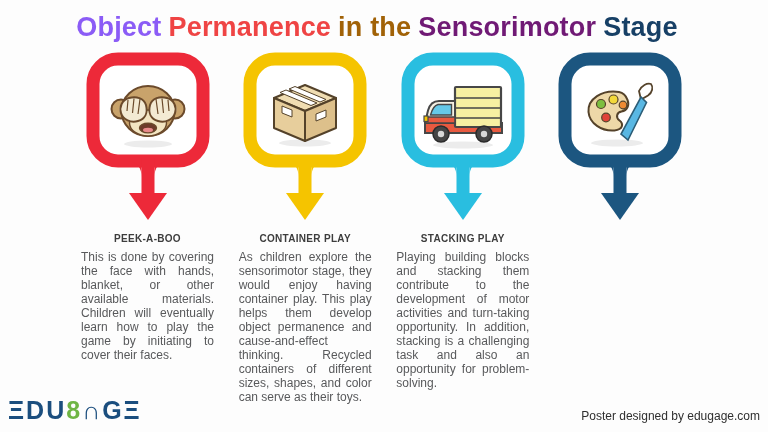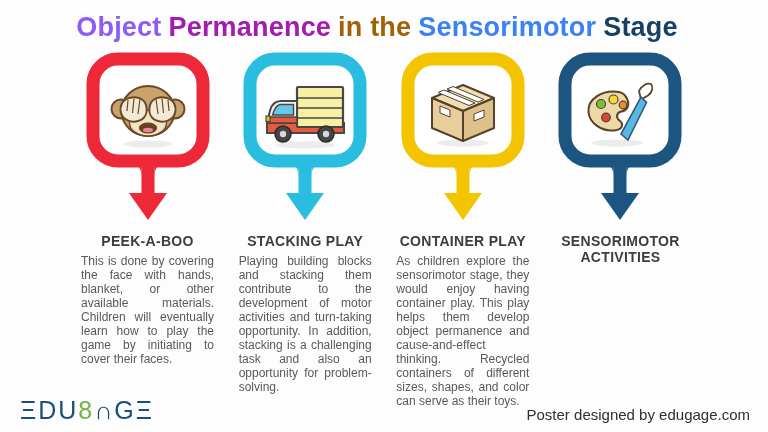--- a/index.html
+++ b/index.html
@@ -13,73 +13,73 @@
   .title {
     text-align:center;
     padding-top:12px;
     font-size:27px;
     font-weight:bold;
     letter-spacing:0.2px;
     white-space:nowrap;
   }
   .title span { margin-right:7px; }
   .title span:last-child { margin-right:14px; }
-  .w0{color:#8b5cf6;} .w1{color:#a21caf;} .w2{color:#a16207;}
-  .w3{color:#3b82f6;} .w4{color:#174066;}
+  .w0{color:#8b5cf6;} .w1{color:#ef4444;} .w2{color:#a16207;}
+  .w3{color:#701a75;} .w4{color:#174066;}
 
   .columns {
     margin:8px auto 0 auto;
     width:628px;
     display:flex;
     justify-content:space-between;
   }
   .col { width:155px; text-align:center; }
   .col svg.bubble { display:block; margin:0 auto; }
 
   .c-red    { color:#ED2939; }
   .c-yellow { color:#F5C400; }
   .c-cyan   { color:#29BEE0; }
   .c-navy   { color:#1C5680; }
 
   .frame { fill:#ffffff; stroke:currentColor; stroke-width:13; }
   .tail  { fill:currentColor; }
 
   .col h2 {
     margin-top:10px;
-    font-size:14px;
+    font-size:10px;
     font-weight:bold;
     color:#3D3D3D;
     letter-spacing:0.3px;
     line-height:1.15;
   }
   .col p {
     margin:5px 11px 0 11px;
     font-size:12px;
     line-height:1.17;
     color:#58595B;
     text-align:justify;
   }
 
   .logo {
     position:absolute;
-    left:20px;
+    left:8px;
     bottom:7px;
     font-size:25px;
-    font-weight:normal;
+    font-weight:bold;
     letter-spacing:2px;
     color:#1B4E7E;
     text-align:center;
   }
   .logo .g8 { color:#6FB544; }
 
   .credit {
     position:absolute;
-    right:18px;
+    right:8px;
     bottom:9px;
-    font-size:15px;
+    font-size:12px;
     color:#2F2F2F;
   }
 
   .iline { stroke:#6B4A2B; stroke-width:2; }
   .thin  { stroke-width:1.4; }
 </style>
 </head>
 <body>
 
 <h1 class="title">
@@ -108,20 +108,42 @@
         <path d="M44 47 C37 49 34 56 36 62 C38 69 46 72 53 70 C60 68 63 62 61 54 C59 47 51 45 44 47 Z" fill="#F3EAD3" class="iline"></path>
         <path d="M82 47 C89 49 92 56 90 62 C88 69 80 72 73 70 C66 68 63 62 65 54 C67 47 75 45 82 47 Z" fill="#F3EAD3" class="iline"></path>
         <path d="M43 49 L42 60 M49 47.5 L47.5 62 M55 48 L53 63 M83 49 L84 60 M77 47.5 L78.5 62 M71 48 L73 63" fill="none" stroke="#6B4A2B" stroke-width="1.2"></path>
       </g>
     </svg>
     <h2>PEEK-A-BOO</h2>
     <p>This is done by covering the face with hands, blanket, or other available materials. Children will eventually learn how to play the game by initiating to cover their faces.</p>
   </div>
 
   <div class="col">
+    <svg class="bubble c-yellow" width="126" height="172" viewBox="0 0 126 172">
+      <rect class="frame" x="8" y="8" width="110" height="102" rx="25"></rect>
+      <path class="tail" d="M44,110 Q56.5,112 56.5,126 L56.5,110 Z"></path>
+      <path class="tail" d="M82,110 Q69.5,112 69.5,126 L69.5,110 Z"></path>
+      <rect class="tail" x="56.5" y="107" width="13" height="36"></rect>
+      <polygon class="tail" points="44,142 82,142 63,169"></polygon>
+      <g stroke="#54422A" stroke-width="2" stroke-linejoin="round">
+        <ellipse cx="63" cy="92" rx="26" ry="3.5" fill="#ececec" stroke="none"></ellipse>
+        <polygon points="63,34 94,47 63,60 32,47" fill="#F0DDB2"></polygon>
+        <polygon points="44,39 75,52 69,54.5 38,41.5" fill="#ffffff" stroke-width="1"></polygon>
+        <polygon points="53,35.5 84,48.5 78,51 47,38" fill="#ffffff" stroke-width="1"></polygon>
+        <polygon points="32,47 63,60 63,90 32,77" fill="#E7CE9C"></polygon>
+        <polygon points="94,47 63,60 63,90 94,77" fill="#DDC08B"></polygon>
+        <polygon points="40,55 50,59 50,66 40,62" fill="#ffffff" stroke-width="1"></polygon>
+        <polygon points="74,63 84,59 84,66 74,70" fill="#ffffff" stroke-width="1"></polygon>
+      </g>
+    </svg>
+    <h2>CONTAINER PLAY</h2>
+    <p>As children explore the sensorimotor stage, they would enjoy having container play. This play helps them develop object permanence and cause-and-effect thinking. Recycled containers of different sizes, shapes, and color can serve as their toys.</p>
+  </div>
+
+  <div class="col">
     <svg class="bubble c-cyan" width="126" height="172" viewBox="0 0 126 172">
       <rect class="frame" x="8" y="8" width="110" height="102" rx="25"></rect>
       <path class="tail" d="M44,110 Q56.5,112 56.5,126 L56.5,110 Z"></path>
       <path class="tail" d="M82,110 Q69.5,112 69.5,126 L69.5,110 Z"></path>
       <rect class="tail" x="56.5" y="107" width="13" height="36"></rect>
       <polygon class="tail" points="44,142 82,142 63,169"></polygon>
       <g>
         <ellipse cx="63" cy="94" rx="30" ry="3.5" fill="#ececec"></ellipse>
         <rect x="25" y="72" width="77" height="10" fill="#E85A40" stroke="#474747" stroke-width="2"></rect>
         <rect x="55" y="36" width="46" height="40" fill="#F7F0A2" stroke="#474747" stroke-width="2.2" rx="1"></rect>
@@ -134,59 +156,36 @@
         <circle cx="41" cy="83" r="3.2" fill="#d8d8d8"></circle>
         <circle cx="84" cy="83" r="8" fill="#454545" stroke="#2b2b2b" stroke-width="1.5"></circle>
         <circle cx="84" cy="83" r="3.2" fill="#d8d8d8"></circle>
       </g>
     </svg>
     <h2>STACKING PLAY</h2>
     <p>Playing building blocks and stacking them contribute to the development of motor activities and turn-taking opportunity. In addition, stacking is a challenging task and also an opportunity for problem-solving.</p>
   </div>
 
   <div class="col">
-    <svg class="bubble c-yellow" width="126" height="172" viewBox="0 0 126 172">
-      <rect class="frame" x="8" y="8" width="110" height="102" rx="25"></rect>
-      <path class="tail" d="M44,110 Q56.5,112 56.5,126 L56.5,110 Z"></path>
-      <path class="tail" d="M82,110 Q69.5,112 69.5,126 L69.5,110 Z"></path>
-      <rect class="tail" x="56.5" y="107" width="13" height="36"></rect>
-      <polygon class="tail" points="44,142 82,142 63,169"></polygon>
-      <g stroke="#54422A" stroke-width="2" stroke-linejoin="round">
-        <ellipse cx="63" cy="92" rx="26" ry="3.5" fill="#ececec" stroke="none"></ellipse>
-        <polygon points="63,34 94,47 63,60 32,47" fill="#F0DDB2"></polygon>
-        <polygon points="44,39 75,52 69,54.5 38,41.5" fill="#ffffff" stroke-width="1"></polygon>
-        <polygon points="53,35.5 84,48.5 78,51 47,38" fill="#ffffff" stroke-width="1"></polygon>
-        <polygon points="32,47 63,60 63,90 32,77" fill="#E7CE9C"></polygon>
-        <polygon points="94,47 63,60 63,90 94,77" fill="#DDC08B"></polygon>
-        <polygon points="40,55 50,59 50,66 40,62" fill="#ffffff" stroke-width="1"></polygon>
-        <polygon points="74,63 84,59 84,66 74,70" fill="#ffffff" stroke-width="1"></polygon>
-      </g>
-    </svg>
-    <h2>CONTAINER PLAY</h2>
-    <p>As children explore the sensorimotor stage, they would enjoy having container play. This play helps them develop object permanence and cause-and-effect thinking. Recycled containers of different sizes, shapes, and color can serve as their toys.</p>
-  </div>
-
-  <div class="col">
     <svg class="bubble c-navy" width="126" height="172" viewBox="0 0 126 172">
       <rect class="frame" x="8" y="8" width="110" height="102" rx="25"></rect>
       <path class="tail" d="M44,110 Q56.5,112 56.5,126 L56.5,110 Z"></path>
       <path class="tail" d="M82,110 Q69.5,112 69.5,126 L69.5,110 Z"></path>
       <rect class="tail" x="56.5" y="107" width="13" height="36"></rect>
       <polygon class="tail" points="44,142 82,142 63,169"></polygon>
       <g>
         <ellipse cx="60" cy="92" rx="26" ry="3.5" fill="#ececec"></ellipse>
         <path d="M62 41 C45 38.5 30.5 48 31.5 61 C32.5 72.5 44.5 80.5 57.5 79.5 C66.5 78.7 66.5 72.5 62.5 69.5 C58.5 66.5 59.5 61.5 64.5 60.5 C70.5 59.5 72.5 54 70.5 48.8 C68.8 44.3 66 41.7 62 41 Z" fill="#EDD8A8" stroke="#54422A" stroke-width="2"></path>
         <circle cx="44" cy="53" r="4.5" fill="#7CBF3F" stroke="#54422A" stroke-width="1.2"></circle>
         <circle cx="56.5" cy="48.5" r="4.5" fill="#F2D83B" stroke="#54422A" stroke-width="1.2"></circle>
         <circle cx="66" cy="54" r="3.8" fill="#EF8B33" stroke="#54422A" stroke-width="1.2"></circle>
         <circle cx="49" cy="66.5" r="4.3" fill="#E04138" stroke="#54422A" stroke-width="1.2"></circle>
         <path d="M94 33 C96.5 36 95.5 41.5 91 44.5 L84 48.5 L82 40 C84.5 34.5 90 31.8 94 33 Z" fill="#ffffff" stroke="#54422A" stroke-width="1.8"></path>
         <path d="M84 46 L89.5 51.5 L71 89 L64 83 Z" fill="#59B7E3" stroke="#2C5D77" stroke-width="1.6"></path>
       </g>
     </svg>
-    <h2>SENSORIMOTOR ACTIVITIES</h2>
   </div>
 
 </div>
 
 <div class="logo"><span>ΞDU</span><span class="g8">8</span><span>∩GΞ</span></div>
 
 <div class="credit">Poster designed by edugage.com</div>
 
 </body></html>

